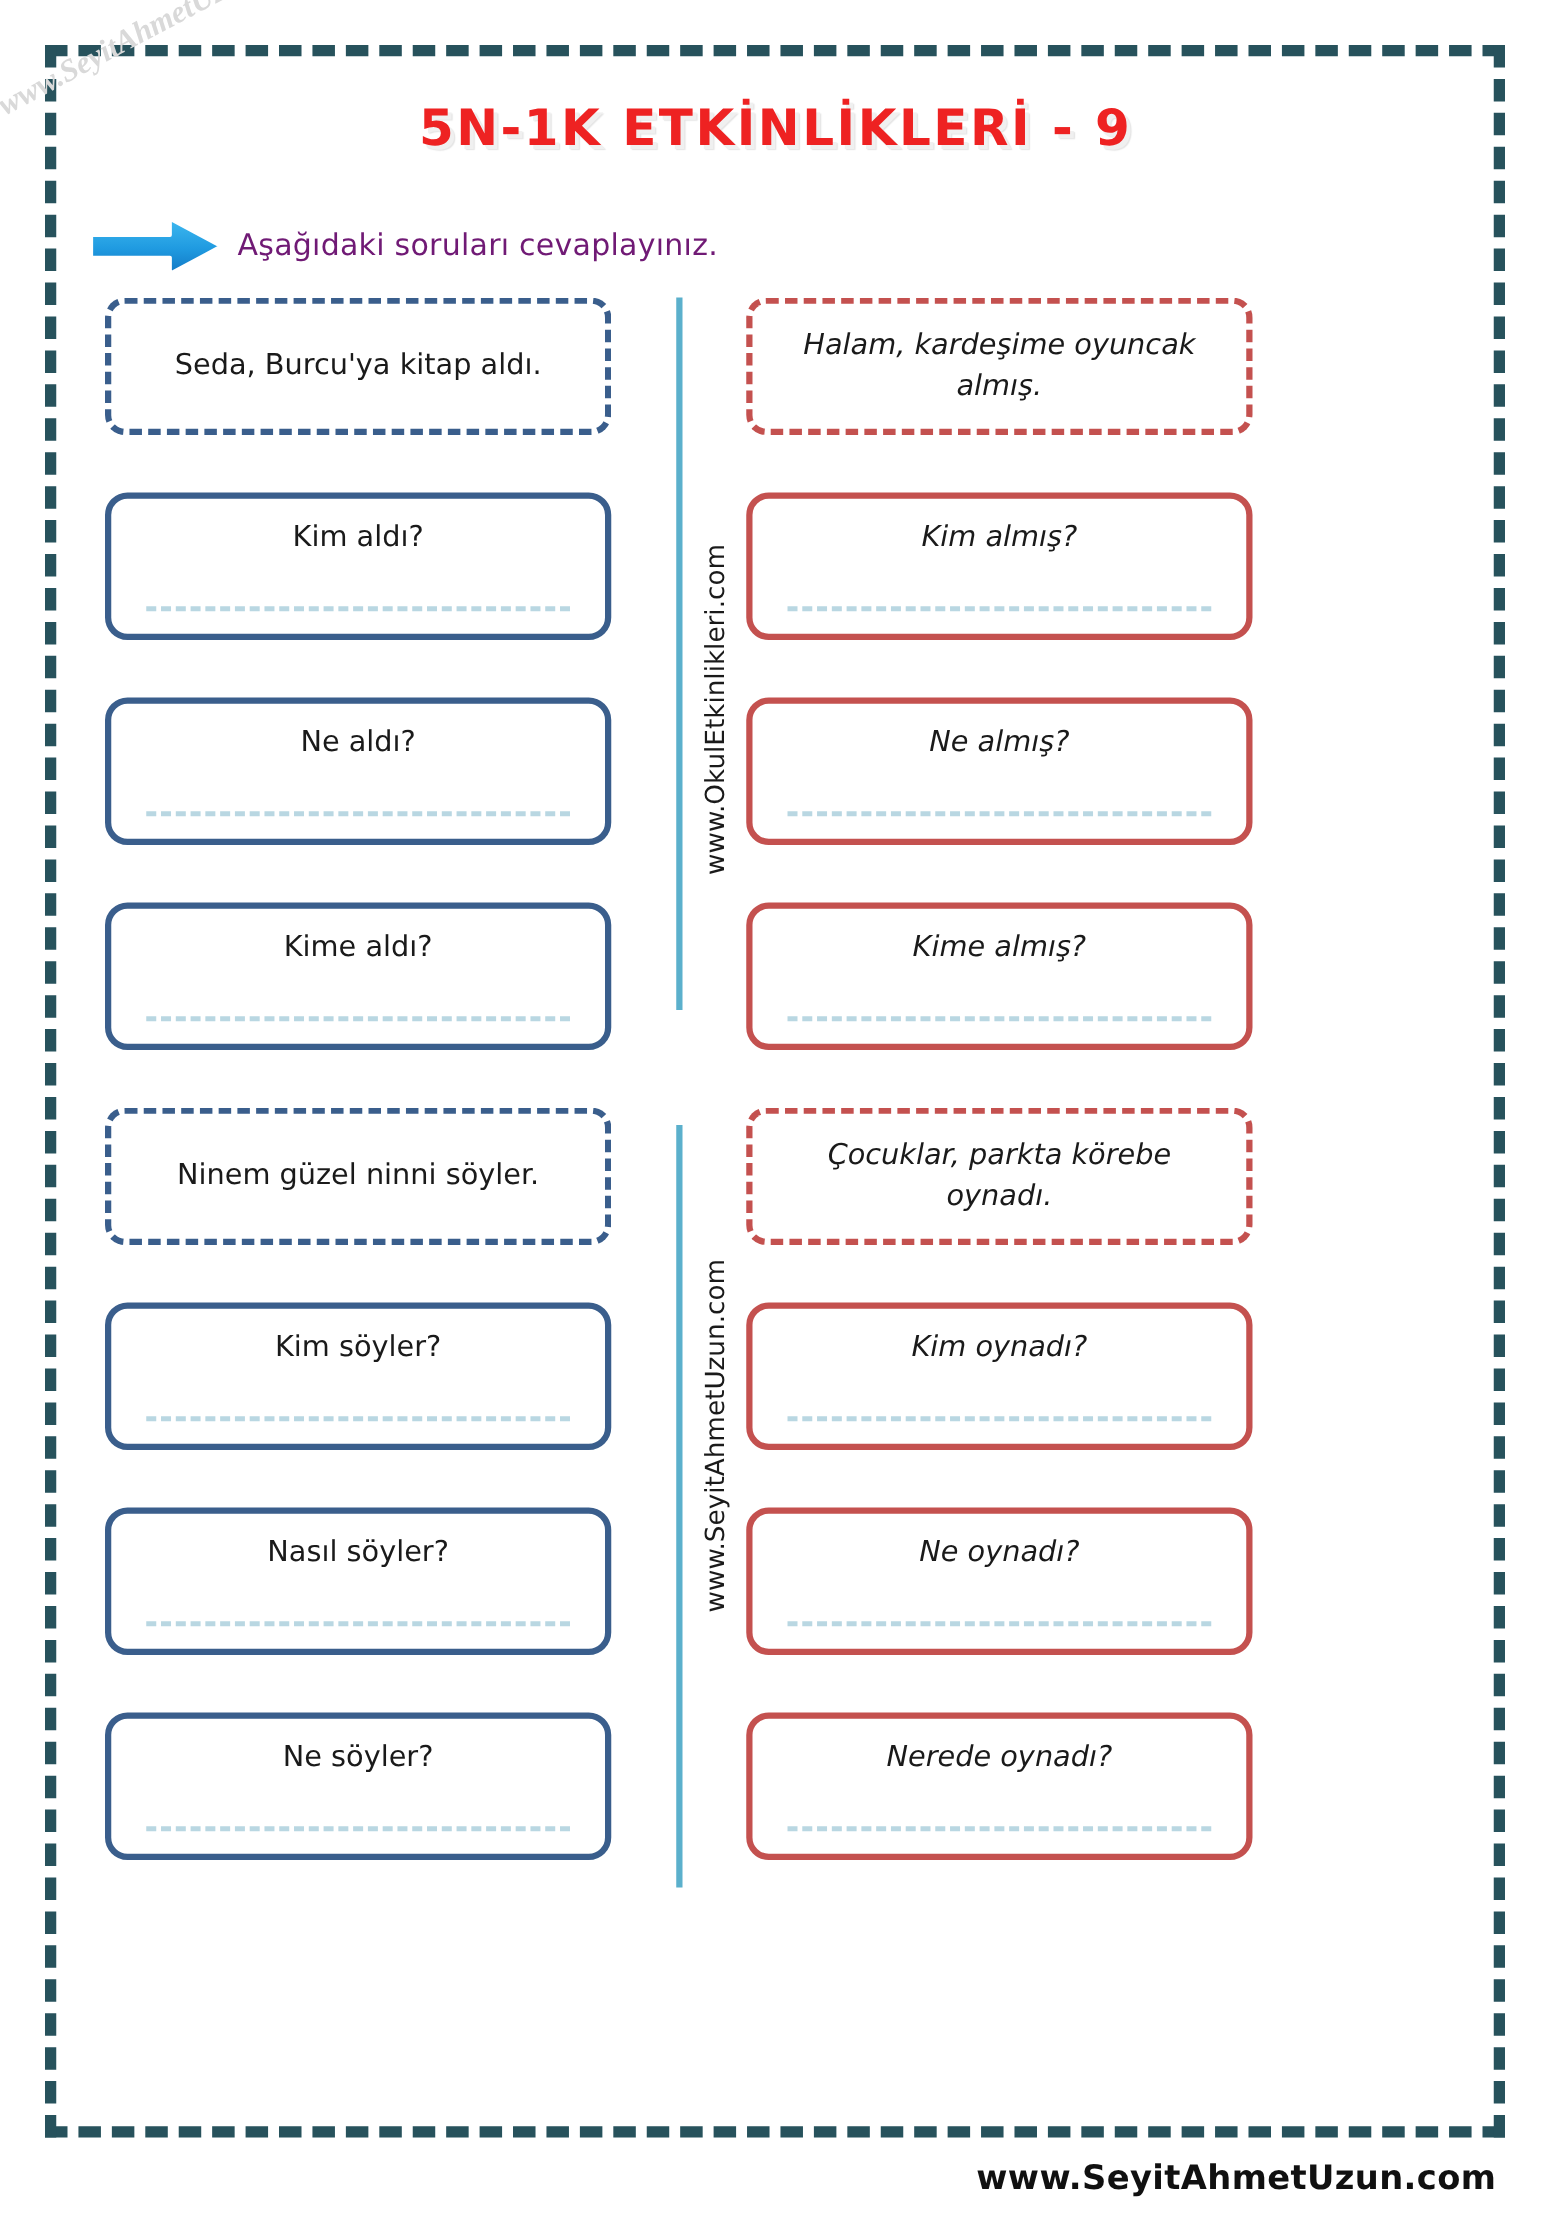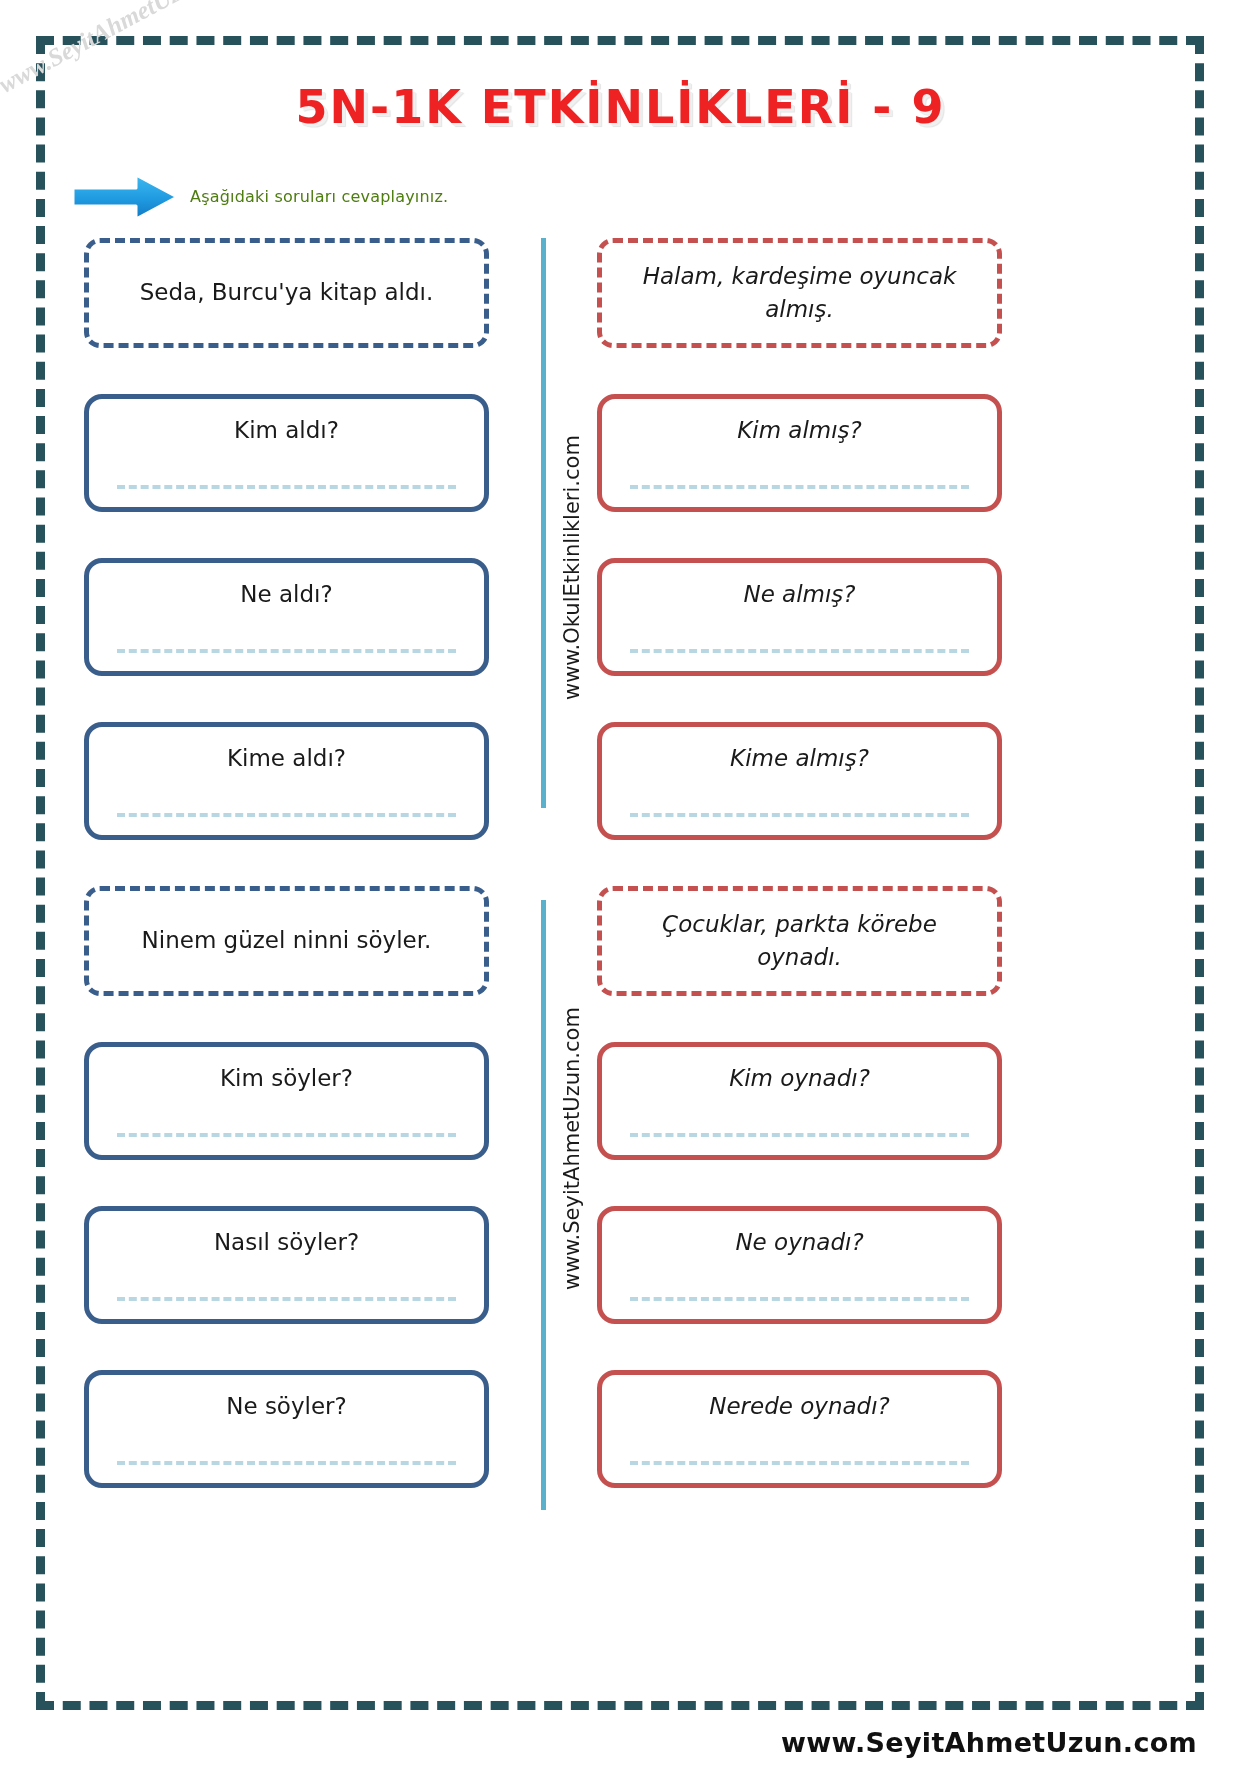--- a/index.html
+++ b/index.html
@@ -36,39 +36,39 @@
     font-family: "Liberation Serif", serif;
   }
   #wm-tl { left: -6px; top: 74px; transform: rotate(-28deg); transform-origin: left top; }
 
   
   #title {
     position: absolute;
     left: 0; top: 80px; width: 1241px;
     text-align: center;
     font-family: "DejaVu Sans", sans-serif;
-    font-size: 46px;
+    font-size: 40px;
     font-weight: bold;
     letter-spacing: 2px;
     color: #ee2222;
     text-shadow: 3px 3px 0 #f0f0f0, 4px 4px 1px #e4e4e4;
   }
 
   
   #instruction-row {
     position: absolute;
     left: 70px; top: 168px;
     width: 700px; height: 56px;
     display: flex; align-items: center;
   }
   #arrow-icon { width: 110px; height: 52px; flex: 0 0 110px; }
   #instruction-text {
     font-family: "DejaVu Sans", sans-serif;
-    font-size: 16px;
-    color: #4d7c0f;
+    font-size: 24px;
+    color: #701a75;
     margin-left: 10px;
     letter-spacing: .2px;
   }
 
   
   #board {
     position: absolute;
     left: 84px; top: 238px;
     width: 1030px; height: 1270px;
   }

